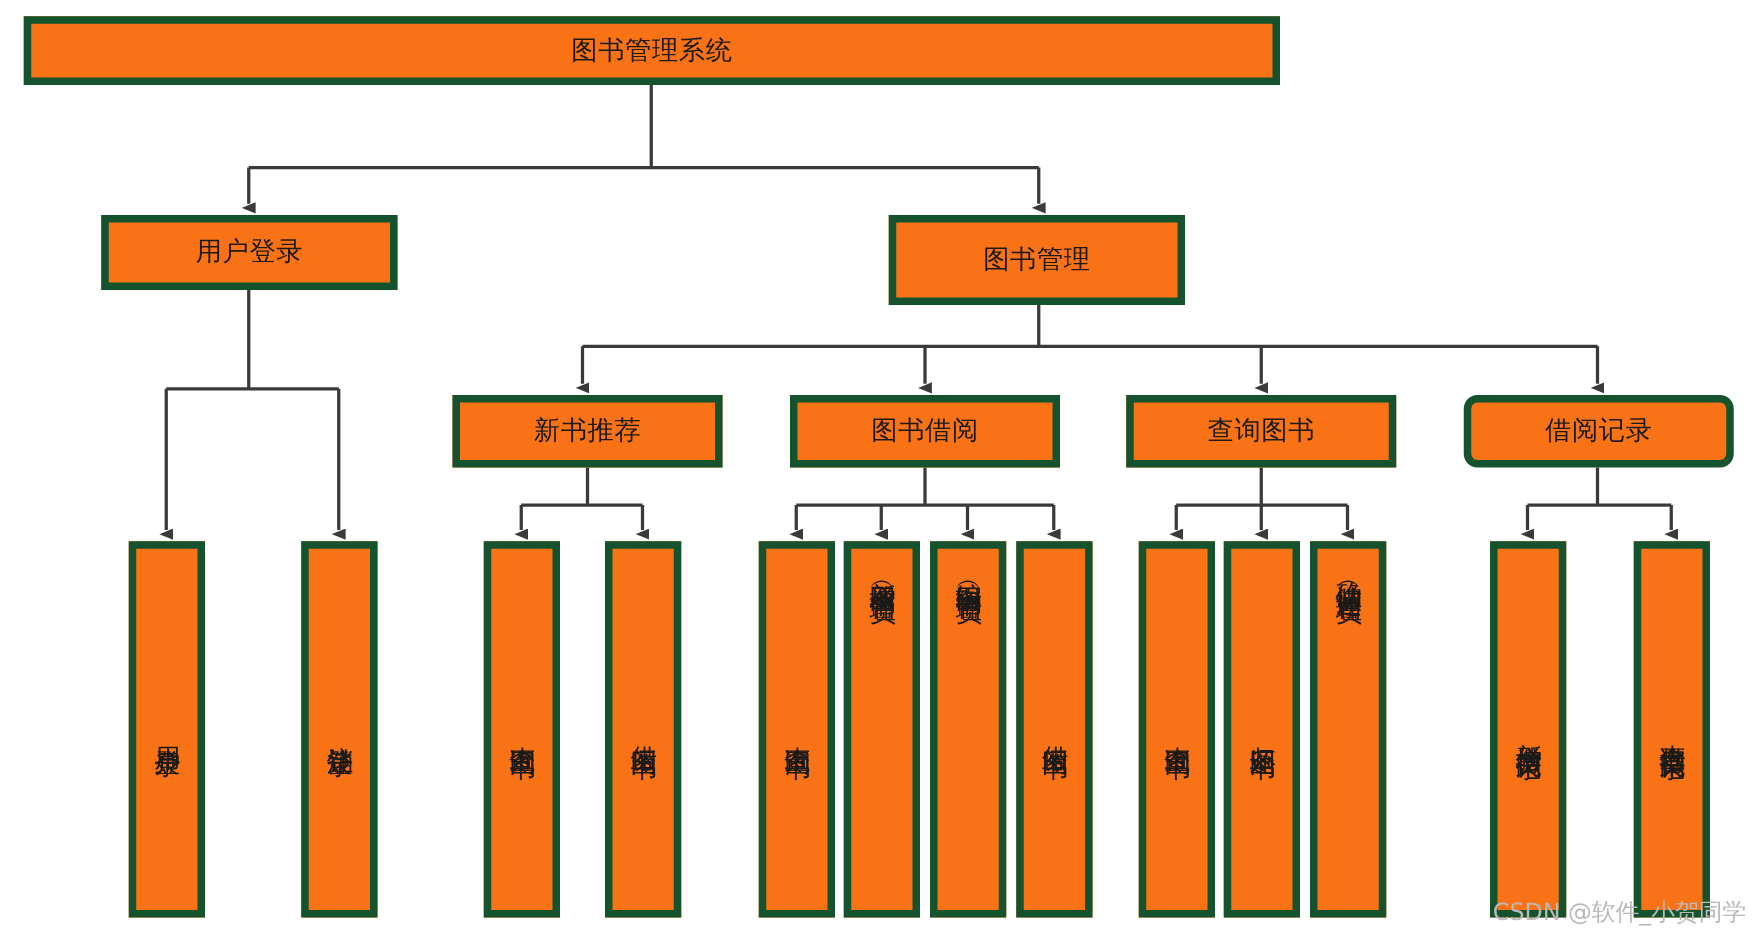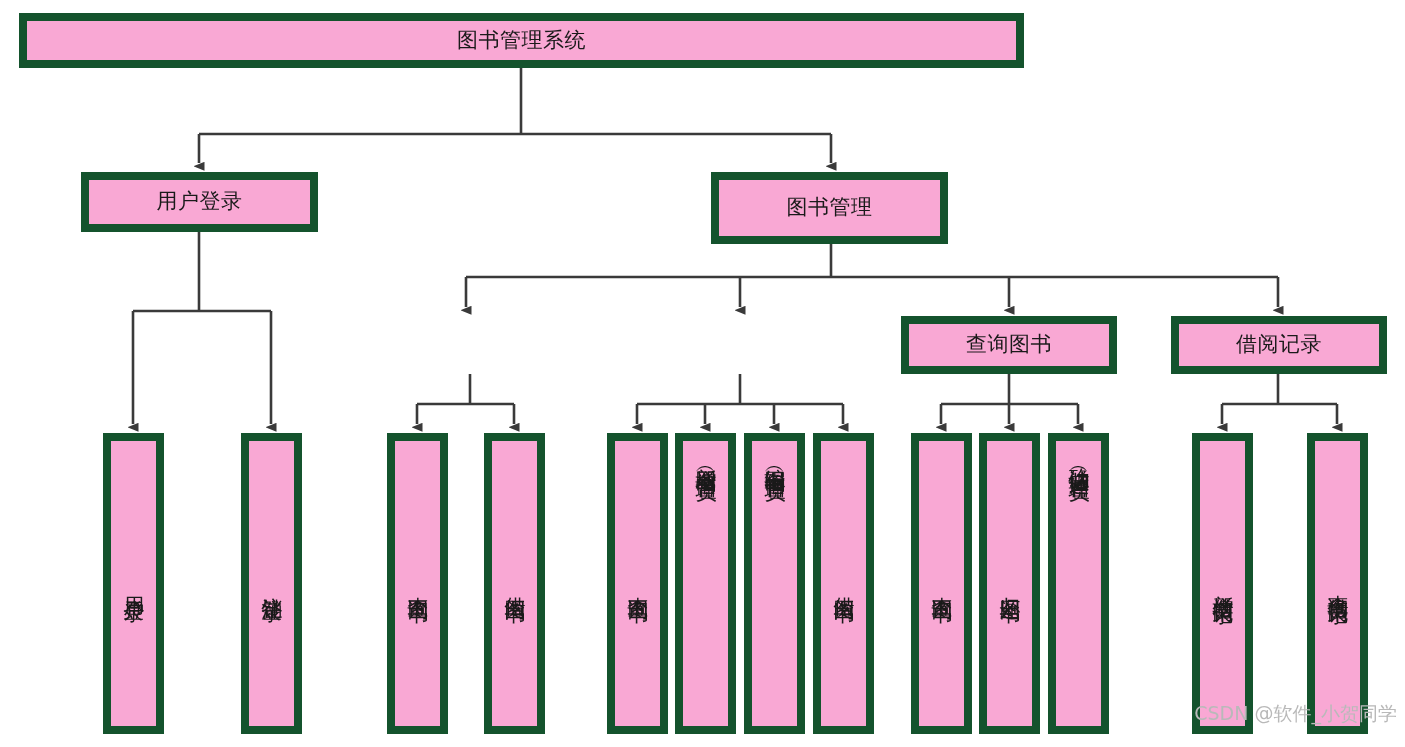--- a/index.html
+++ b/index.html
@@ -21,22 +21,22 @@
   #diagram-svg {
     position: absolute;
     left: 0;
     top: 0;
     width: 1405px;
     height: 747px;
   }
   .node {
     position: absolute;
     box-sizing: border-box;
-    background: #f9a8d4;
-    border: 8px solid #14532d;
+    background: #f97316;
+    border: 6px solid #14532d;
     display: flex;
     align-items: center;
     justify-content: center;
     color: #1a1a1a;
   }
   .node .label {
     display: block;
     text-align: center;
     line-height: 1.12;
   }
@@ -59,21 +59,21 @@
     letter-spacing: 2px;
     white-space: nowrap;
   }
   .node.vert.centered {
     align-items: center;
     padding-top: 0;
   }
   #watermark {
     position: absolute;
     right: 8px;
-    bottom: 20px;
+    bottom: 4px;
     font-size: 19px;
     color: #b9b9b9;
     white-space: nowrap;
     pointer-events: none;
   }
 </style>
 </head>
 <body>
 
 <div id="diagram-root">
@@ -133,24 +133,30 @@
     <span class="label">图书管理系统</span>
   </div>
 
   <div class="node horiz" style="left:81px; top:172px; width:237px; height:60px;">
     <span class="label">用户登录</span>
   </div>
   <div class="node horiz" style="left:711px; top:172px; width:237px; height:72px;">
     <span class="label">图书管理</span>
   </div>
 
+  <div class="node horiz" style="left:362px; top:316px; width:216px; height:58px;">
+    <span class="label">新书推荐</span>
+  </div>
+  <div class="node horiz" style="left:632px; top:316px; width:216px; height:58px;">
+    <span class="label">图书借阅</span>
+  </div>
   <div class="node horiz" style="left:901px; top:316px; width:216px; height:58px;">
     <span class="label">查询图书</span>
   </div>
-  <div class="node horiz" style="left:1171px; top:316px; width:216px; height:58px;">
+  <div class="node horiz" style="left:1171px; top:316px; width:216px; height:58px;border-radius:11px;">
     <span class="label">借阅记录</span>
   </div>
 
   <div class="node vert centered" style="left:103px; top:433px; width:61px; height:301px;">
     <span class="label">用户登录</span>
   </div>
   <div class="node vert centered" style="left:241px; top:433px; width:61px; height:301px;">
     <span class="label">注销登录</span>
   </div>
 

